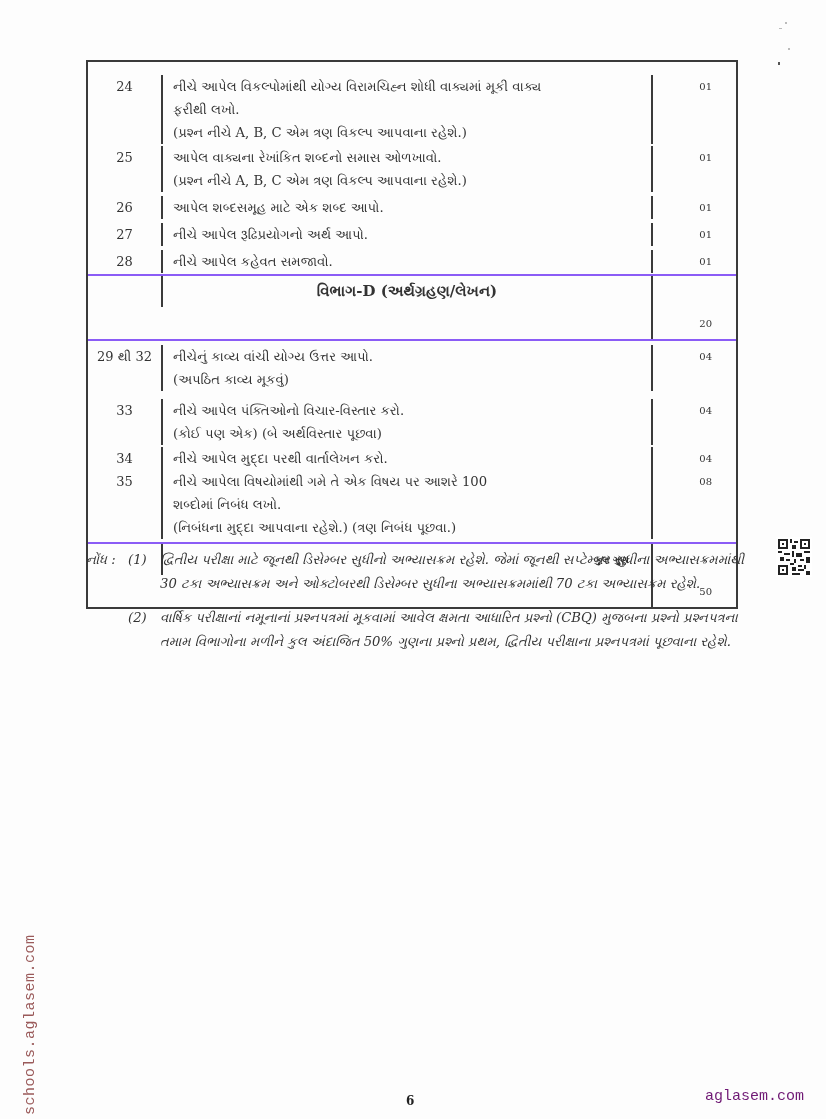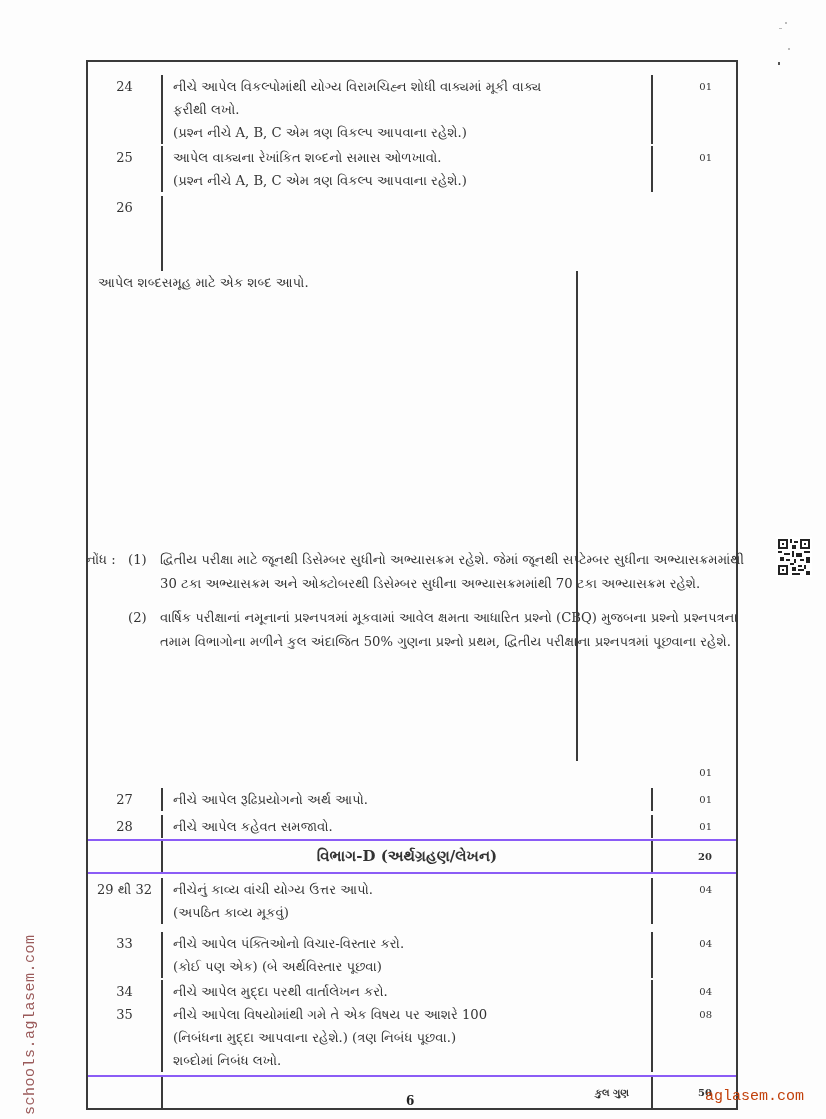--- a/index.html
+++ b/index.html
@@ -71,36 +71,37 @@
       line-height: 23px;
       white-space: nowrap;
     }
     .section-title {
       text-align: center;
       font-weight: bold;
       font-size: 15px;
       line-height: 31px;
       padding-left: 0;
     }
-    .bold { font-weight: bold; }
+    .bold { font-weight: normal; margin-top: 32px; }
     .total-label {
       text-align: right;
       padding-right: 22px;
       font-weight: bold;
       font-size: 10px;
       line-height: 31px;
     }
     
     .notes {
       position: absolute;
       left: 86px;
       top: 548px;
       width: 660px;
       font-size: 13.2px;
       color: #333;
+      font-style: italic;
     }
     .note {
       display: flex;
       line-height: 24px;
     }
     .note-label {
       width: 42px;
       flex: 0 0 42px;
     }
     .note-num {
@@ -131,21 +132,21 @@
       color: #9a5a5a;
       white-space: nowrap;
       letter-spacing: 0.5px;
     }
     .wm-bottom {
       position: absolute;
       right: 22px;
       top: 1088px;
       font-family: "Liberation Mono", "DejaVu Sans Mono", monospace;
       font-size: 15px;
-      color: #c2410c;
+      color: #701a75;
       white-space: nowrap;
       text-align: center;
     }
     .page-num {
       position: absolute;
       left: 406px;
       top: 1094px;
       font-size: 12px;
       font-weight: bold;
       color: #222;
@@ -182,21 +183,21 @@
       </div>
       <div class="cell-q">
         <div class="qcol-line">આપેલ વાક્યના રેખાંકિત શબ્દનો સમાસ ઓળખાવો.</div>
         <div class="qcol-line">(પ્રશ્ન નીચે A, B, C એમ ત્રણ વિકલ્પ આપવાના રહેશે.)</div>
       </div>
       <div class="cell-m">
         <div class="qcol-line">01</div>
       </div>
     </div>
 
-    <div class="row" style="padding-top:4px;flex-direction:column;">
+    <div class="row" style="padding-top:4px;">
       <div class="cell-no">
         <div class="qcol-line">26</div>
       </div>
       <div class="cell-q">
         <div class="qcol-line">આપેલ શબ્દસમૂહ માટે એક શબ્દ આપો.</div>
       </div>
       <div class="cell-m">
         <div class="qcol-line">01</div>
       </div>
     </div>
@@ -268,22 +269,22 @@
         <div class="qcol-line">04</div>
       </div>
     </div>
 
     <div class="row" style="padding-bottom:3px;">
       <div class="cell-no">
         <div class="qcol-line">35</div>
       </div>
       <div class="cell-q">
         <div class="qcol-line">નીચે આપેલા વિષયોમાંથી ગમે તે એક વિષય પર આશરે 100</div>
+        <div class="qcol-line">શબ્દોમાં નિબંધ લખો.</div>
         <div class="qcol-line">(નિબંધના મુદ્દા આપવાના રહેશે.) (ત્રણ નિબંધ પૂછવા.)</div>
-        <div class="qcol-line">શબ્દોમાં નિબંધ લખો.</div>
       </div>
       <div class="cell-m">
         <div class="qcol-line">08</div>
       </div>
     </div>
 
     <div class="row sep-top">
       <div class="cell-no" style="height:31px;"></div>
       <div class="cell-q total-label">કુલ ગુણ</div>
       <div class="cell-m bold" style="line-height:31px;">50</div>

